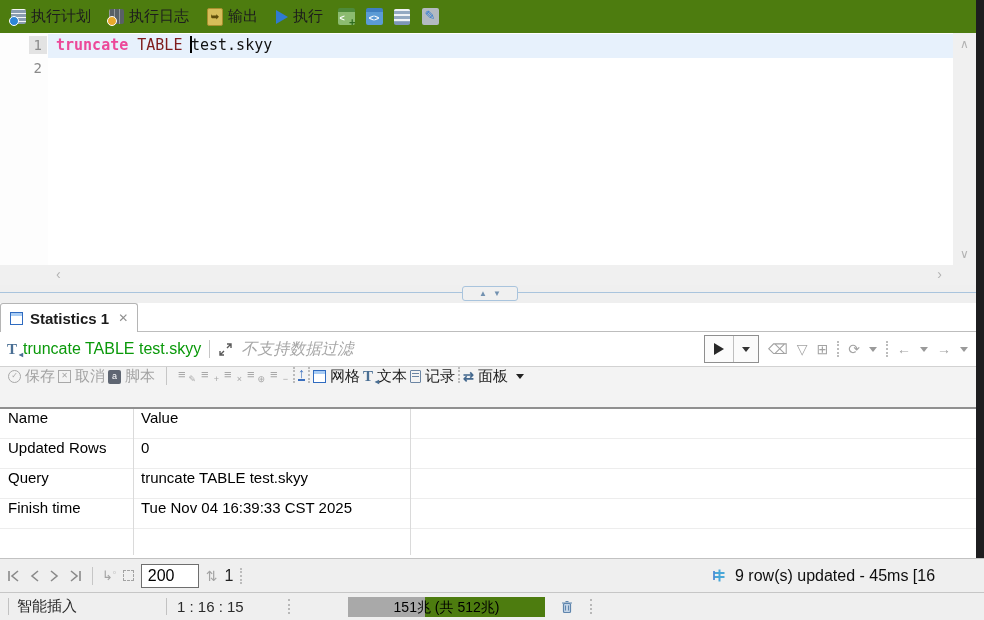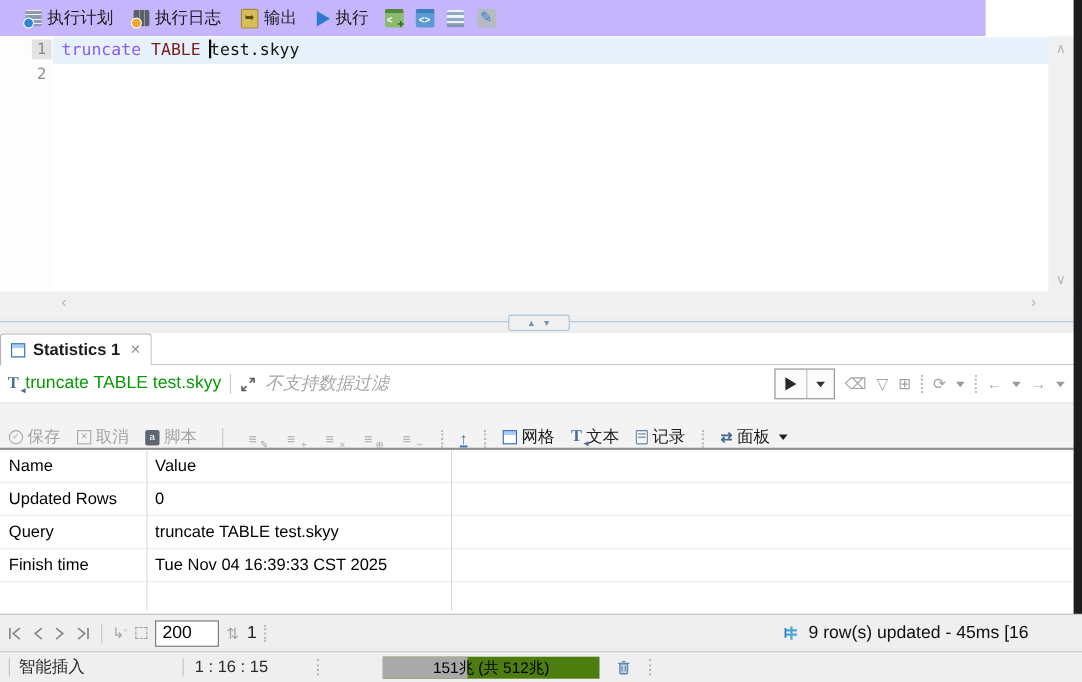--- a/index.html
+++ b/index.html
@@ -1,20 +1,20 @@
 <!DOCTYPE html>
 <html><head>
 <meta charset="utf-8">
 <style>
   html,body{margin:0;padding:0;}
   body{width:984px;height:620px;overflow:hidden;font-family:"Liberation Sans",sans-serif;background:#fff;position:relative;}
   .app{position:absolute;inset:0;}
 
   
-  .topbar{position:absolute;left:0;top:0;width:896px;height:33px;background:#c4b5fd;display:flex;align-items:center;gap:4px;padding-left:16px;box-sizing:border-box;}
+  .topbar{position:absolute;left:0;top:0;width:976px;height:33px;background:#4d7c0f;display:flex;align-items:center;gap:4px;padding-left:4px;box-sizing:border-box;}
   .tb-btn{display:flex;align-items:center;gap:5px;padding:0 7px;height:27px;font-size:15px;color:#1d1d1d;border-radius:3px;}
   .tb-ico{display:flex;align-items:center;justify-content:center;}
   .ic-plan{width:15px;height:15px;background:#8a9cb0;border-radius:2px;background-image:repeating-linear-gradient(to bottom,rgba(255,255,255,.9) 0 1px,transparent 1px 4px);position:relative;}
   .ic-plan::after{content:"";position:absolute;left:-2px;bottom:-2px;width:8px;height:8px;border-radius:50%;background:#2e86d8;border:1px solid #fff;}
   .ic-perf{width:16px;height:15px;background:#939ba4;border-radius:2px;color:#fff;font-size:11px;line-height:14px;text-align:center;}
   .ic-perf::before{content:"∿";}
   .ic-log{width:15px;height:15px;background:#596066;border-radius:2px;background-image:repeating-linear-gradient(to right,rgba(255,255,255,.35) 0 1px,transparent 1px 5px);position:relative;}
   .ic-log::after{content:"";position:absolute;left:-2px;bottom:-2px;width:8px;height:8px;border-radius:50%;background:#e8a92c;border:1px solid #fff;}
   .ic-out{width:14px;height:16px;background:#d6bd5a;border:1px solid #a98f2e;border-radius:2px;color:#5e4d0a;font-size:10px;line-height:15px;text-align:center;font-weight:bold;}
   .ic-out::before{content:"➥";}
@@ -29,21 +29,21 @@
   .ic-pencil{width:17px;height:17px;background:#b3bac2;border-radius:2px;color:#2f7ad1;font-size:13px;line-height:16px;text-align:center;}
   .ic-pencil::before{content:"✎";}
 
   
   .editor{position:absolute;left:0;top:33px;width:976px;height:232px;background:#fff;}
   .gutter{position:absolute;left:0;top:0;width:48px;height:100%;background:#fdfdfd;}
   .lnum{position:absolute;right:6px;font-family:"DejaVu Sans Mono",monospace;font-size:14px;color:#8a8a8a;}
   .lnum.hl{background:#e3e3e3;padding:1px 5px;right:1px;}
   .line-hl{position:absolute;left:48px;top:1px;width:905px;height:24px;background:#e7f1fc;}
   .codeline{position:absolute;left:56px;top:3px;font-family:"DejaVu Sans Mono",monospace;font-size:15px;white-space:pre;color:#111;}
-  .tok-kw{color:#8b5cf6;font-weight:normal;}
+  .tok-kw{color:#ec4899;font-weight:bold;}
   .tok-type{color:#7f1c1c;font-weight:normal;}
   .caret{display:inline-block;width:1.5px;height:17px;background:#000;vertical-align:-3px;margin:0 -1px;}
   .vscroll{position:absolute;right:0;top:0;width:23px;height:100%;background:#f0f0f0;}
   .vs-up,.vs-dn{position:absolute;left:0;width:100%;text-align:center;color:#b3b3b3;font-size:12px;}
   .vs-up{top:4px;} .vs-dn{bottom:4px;}
   .vs-up::before{content:"∧";} .vs-dn::before{content:"∨";}
 
   
   .hscroll{position:absolute;left:0;top:265px;width:976px;height:20px;background:#f0f0f0;}
   .hs-l,.hs-r{position:absolute;top:1px;color:#b3b3b3;font-size:14px;}
@@ -73,21 +73,21 @@
   .filter-msg{font-size:16px;color:#a7a7a7;font-style:italic;white-space:nowrap;}
   .filter-right{position:absolute;right:8px;top:0;height:100%;display:flex;align-items:center;gap:9px;}
   .playgroup{display:flex;align-items:center;border:1px solid #8f8f8f;height:26px;background:#fbfbfb;}
   .pg-play{width:0;height:0;border-left:10px solid #282828;border-top:6px solid transparent;border-bottom:6px solid transparent;margin:0 9px;}
   .pg-sep{width:1px;height:100%;background:#bfbfbf;}
   .pg-caret{width:0;height:0;border-top:5px solid #333;border-left:4px solid transparent;border-right:4px solid transparent;margin:0 8px;}
   .gicon{color:#a3a3a3;font-size:14px;line-height:14px;}
   .caret-sm{width:0;height:0;border-top:5px solid #9a9a9a;border-left:4px solid transparent;border-right:4px solid transparent;}
   .dotsep{width:0;height:16px;border-left:2px dotted #bcbcbc;}
 
-  .actionsbar{position:relative;height:40px;background:#f3f3f3;display:flex;align-items:flex-end;gap:15px;padding-left:8px;box-sizing:border-box;}
+  .actionsbar{position:relative;height:40px;background:#f3f3f3;display:flex;align-items:flex-start;gap:3px;padding-left:8px;box-sizing:border-box;}
   .act{display:flex;align-items:center;gap:4px;font-size:15px;color:#a3a3a3;}
   .act.en{color:#1c1c1c;}
   .ic-save{width:13px;height:13px;border:1.5px solid #a8a8a8;border-radius:50%;box-sizing:border-box;color:#a8a8a8;font-size:8px;line-height:10px;text-align:center;}
   .ic-save::before{content:"✓";}
   .ic-cancel{width:13px;height:13px;border:1.5px solid #a8a8a8;box-sizing:border-box;color:#a8a8a8;font-size:8px;line-height:10px;text-align:center;}
   .ic-cancel::before{content:"✕";}
   .ic-script{width:13px;height:14px;background:#5f6672;border-radius:2px;color:#fff;font-size:9px;line-height:13px;text-align:center;}
   .ic-script::before{content:"a";}
   .rowicon{color:#a8a8a8;font-size:13px;position:relative;width:20px;text-align:left;}
   .rowicon::before{content:"≡";}
@@ -96,21 +96,21 @@
   .ic-import::before{content:"↑";}
   .ic-record{width:11px;height:13px;border:1.4px solid #6b85a3;border-radius:1px;box-sizing:border-box;position:relative;}
   .ic-record::after{content:"";position:absolute;left:1px;top:2px;right:1px;height:1px;background:#6b85a3;box-shadow:0 3px 0 #6b85a3;}
   .ic-panel{color:#44688e;font-size:13px;font-weight:bold;}
   .ic-panel::before{content:"⇄";}
   .caret-dk{width:0;height:0;border-top:5px solid #222;border-left:4.5px solid transparent;border-right:4.5px solid transparent;margin-left:4px;}
 
   
   .rs-table{position:relative;height:151px;border-top:2px solid #909090;background:#fff;}
   .colline{position:absolute;top:0;bottom:5px;width:1px;background:#dadada;}
-  .row{height:29px;display:flex;align-items:center;border-bottom:1px solid #ededed;font-size:15px;color:#000;}
+  .row{height:29px;display:flex;border-bottom:1px solid #ededed;font-size:15px;color:#000;}
   .c-name{width:133px;padding-left:8px;box-sizing:border-box;white-space:nowrap;overflow:hidden;}
   .c-val{width:277px;padding-left:8px;box-sizing:border-box;white-space:nowrap;overflow:hidden;}
 
   
   .pagebar{position:absolute;left:0;top:558px;width:984px;height:34px;background:#efefef;border-top:1px solid #c2c2c2;box-sizing:border-box;display:flex;align-items:center;gap:7px;padding-left:6px;}
   .nav-ic{display:flex;align-items:center;}
   .page-input{width:44px;height:22px;border:1px solid #6e6e6e;background:#fff;font-size:16px;color:#000;padding:0 6px;font-family:"Liberation Sans",sans-serif;}
   .pg-num{font-size:16px;color:#222;}
   .fetch1{color:#a3a3a3;font-size:13px;}
   .fetch1::before{content:"↳";}

